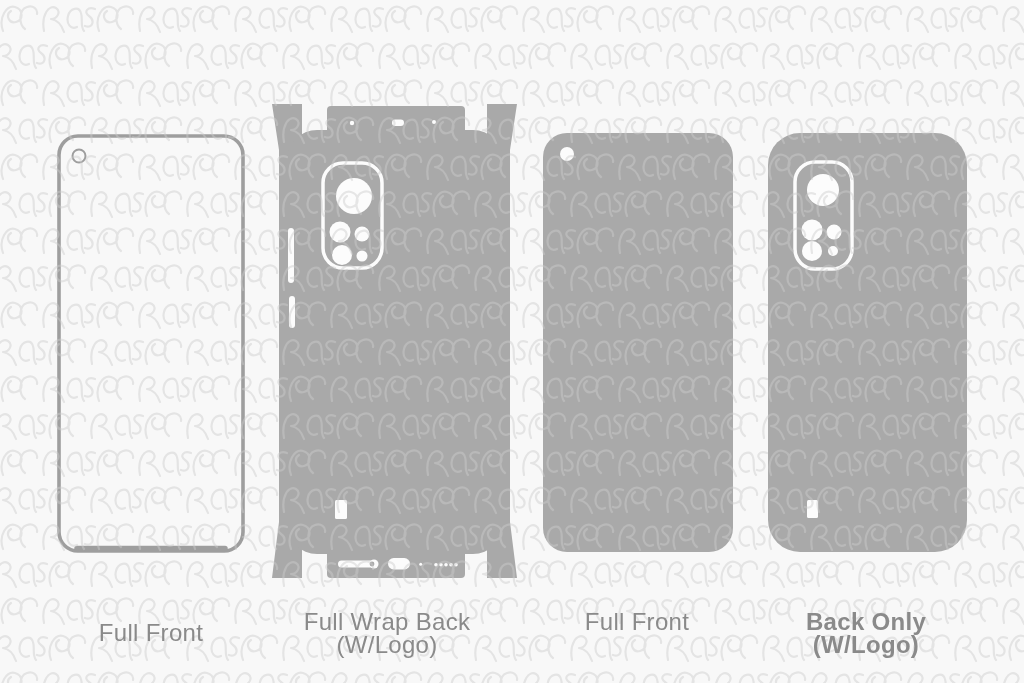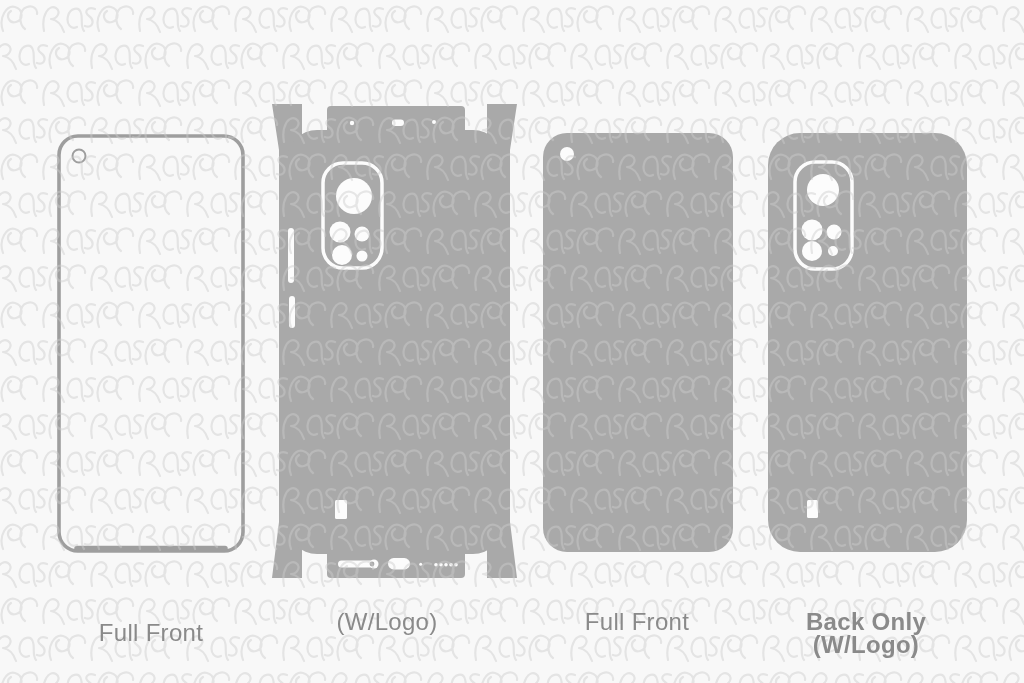--- a/index.html
+++ b/index.html
@@ -115,20 +115,21 @@
     </g>
 
     <rect class="wm-overlay" x="0" y="0" width="1024" height="683" fill="url(#wm)"></rect>
   </svg>
 
   <div class="label single" style="left:151px;">
     <div>Full Front</div>
     <div></div>
   </div>
   <div class="label" style="left:387px;">
+    <div>Full Wrap Back</div>
     <div>(W/Logo)</div>
   </div>
   <div class="label" style="left:637px;">
     <div>Full Front</div>
   </div>
   <div class="label" style="left:866px;font-weight:bold;">
     <div>Back Only</div>
     <div>(W/Logo)</div>
   </div>
 

